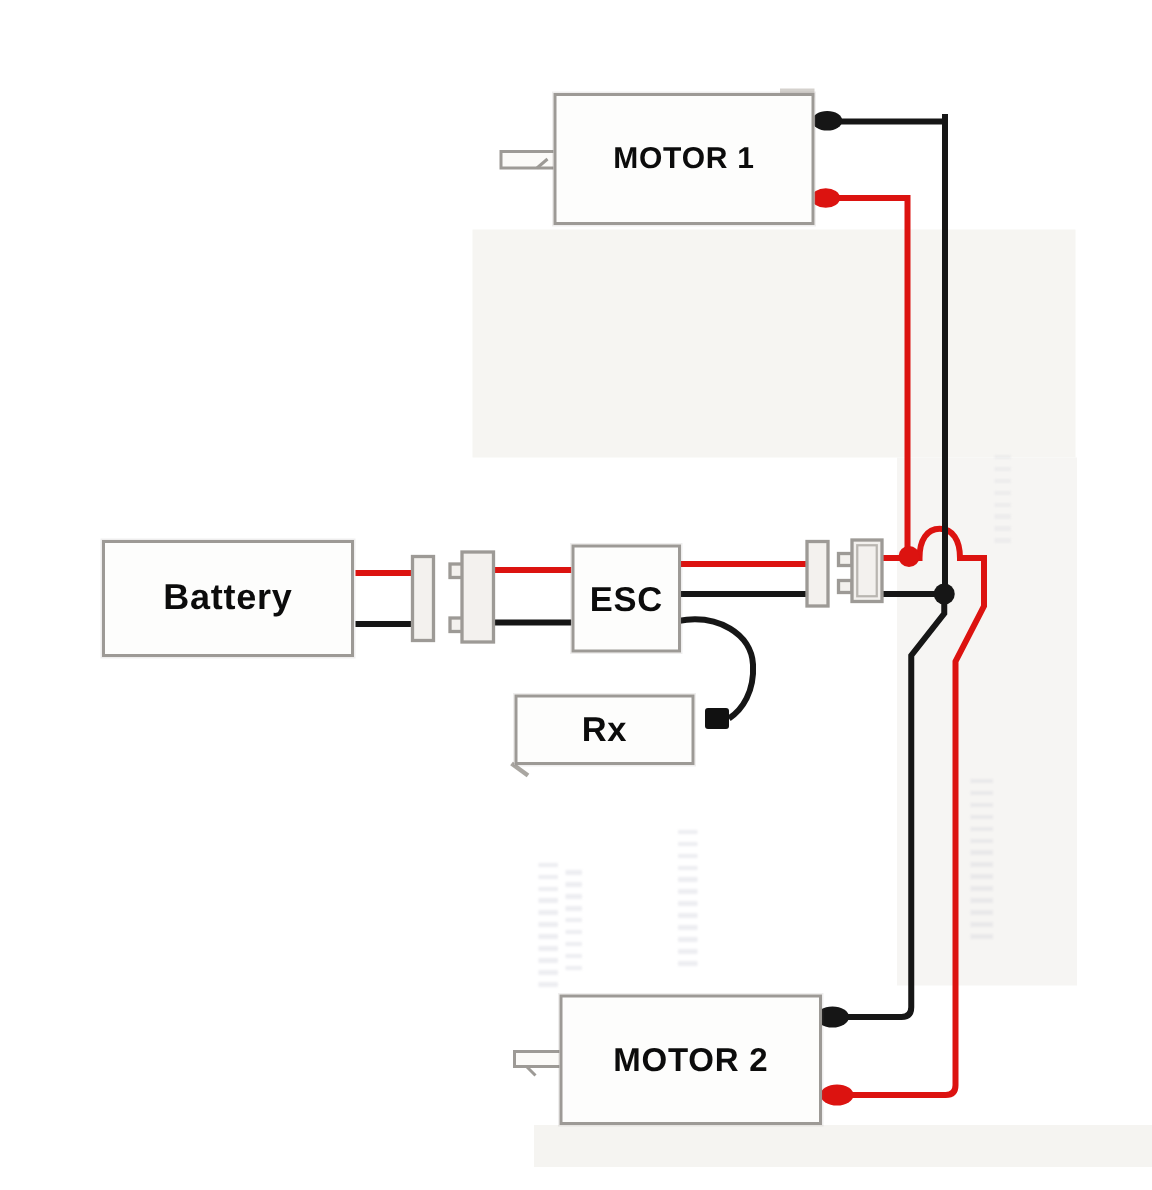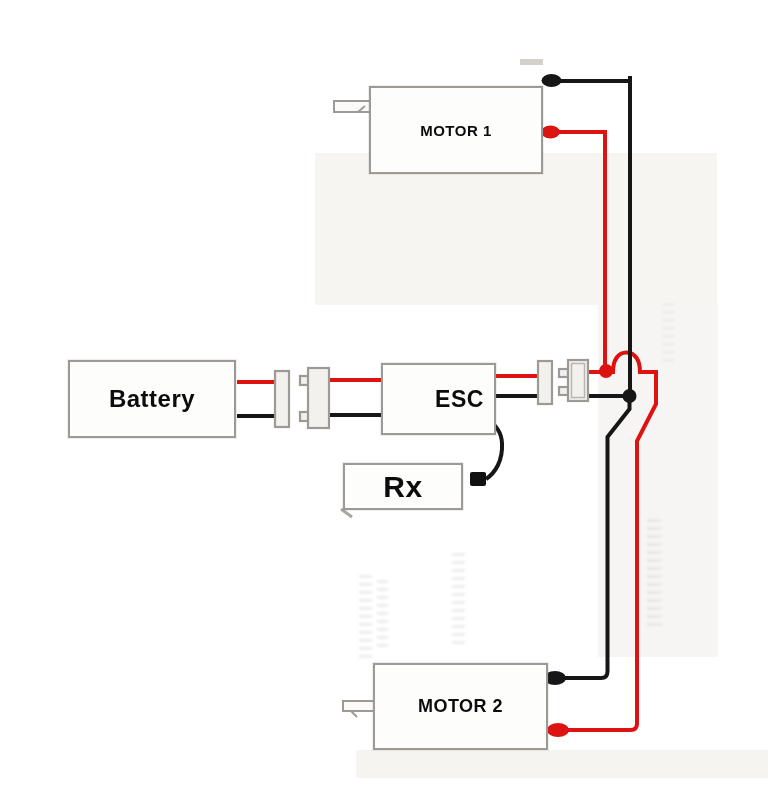--- a/index.html
+++ b/index.html
@@ -33,25 +33,25 @@
   .shaft{stroke:var(--box-border,#9d9a96);fill:#fbfaf8;stroke-width:2;}
   
   .box{
     position:absolute;z-index:3;background:var(--box-fill,#fdfdfc);
     border:2px solid var(--box-border,#9d9a96);
     display:flex;align-items:center;justify-content:center;
     color:var(--label-text,#0c0c0c);font-weight:bold;
     box-shadow:0 0 0 1px rgba(120,118,112,.12);
   }
   .box .lbl{letter-spacing:.5px;}
-  .motor1{left:369px;top:62px;width:170px;height:84px;font-size:15px;margin-top:24px;}
+  .motor1{left:369px;top:62px;width:170px;height:84px;font-size:20px;}
   .battery{left:68px;top:360px;width:164px;height:74px;font-size:24px;align-items:center;}
-  .esc{left:381px;top:363px;width:69px;height:68px;font-size:23px;padding-left:42px;}
-  .rx{left:343px;top:463px;width:116px;height:43px;font-size:30px;}
-  .motor2{left:373px;top:663px;width:171px;height:83px;font-size:18px;}
+  .esc{left:381px;top:363px;width:69px;height:68px;font-size:23px;}
+  .rx{left:343px;top:463px;width:116px;height:43px;font-size:23px;}
+  .motor2{left:373px;top:663px;width:171px;height:83px;font-size:22px;}
 </style>
 </head>
 <body>
 
 <div class="stage">
 
   <div class="band b1"></div>
   <div class="band b2"></div>
   <div class="band b3"></div>
   <div class="smudge sm1"></div>

